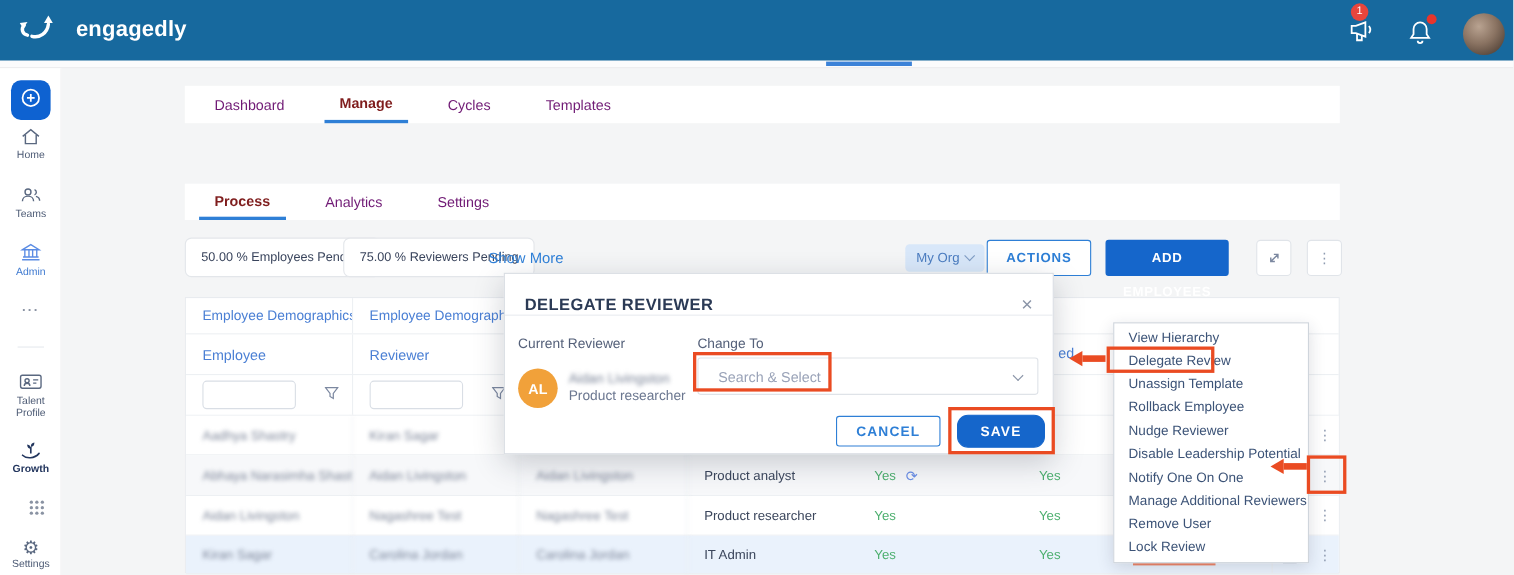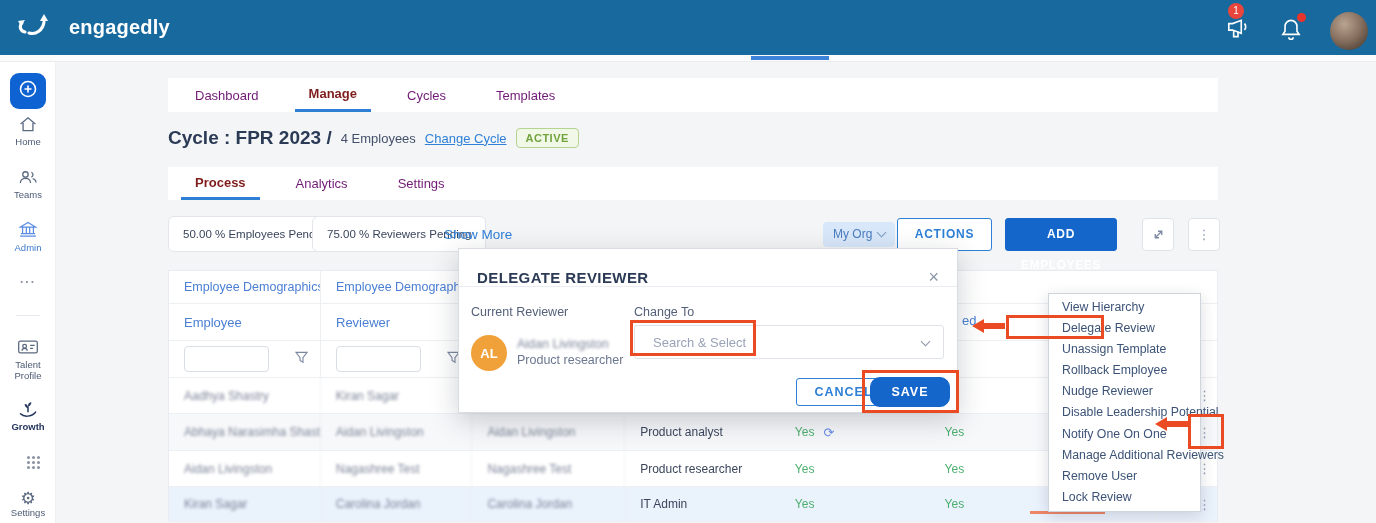--- a/index.html
+++ b/index.html
@@ -101,25 +101,25 @@
   .modal-close { margin-left:auto; color:#8b95a8; font-size:18px; line-height:18px; cursor:pointer; }
   .m-label { position:absolute; font-size:12.5px; color:#55617a; }
   .m-avatar { position:absolute; left:12px; top:86px; width:36px; height:36px; border-radius:50%; background:#f1a13a;
     color:#fff; font-size:13px; font-weight:bold; display:flex; align-items:center; justify-content:center; }
   .m-name { position:absolute; left:58px; top:88px; font-size:12.5px; }
   .m-role { position:absolute; left:58px; top:104px; font-size:12.5px; color:#6b7790; }
   .m-select { position:absolute; left:175px; top:76px; width:310px; height:34px; border:1px solid #dfe3e8;
     border-radius:3px; display:flex; align-items:center; cursor:pointer; }
   .m-placeholder { font-size:13px; color:#9aa3b8; padding-left:18px; }
   .m-select .chev { margin-left:auto; margin-right:14px; border-color:#8b95a8; }
-  .cancel-btn { left:760px; top:378px; width:95px; height:28px; font-size:12.5px; line-height:26px; letter-spacing:1px; z-index:31;margin-left:36px; }
+  .cancel-btn { left:760px; top:378px; width:95px; height:28px; font-size:12.5px; line-height:26px; letter-spacing:1px; z-index:31; }
   .save-btn { left:870px; top:377px; width:80px; height:30px; font-size:12.5px; line-height:28px; letter-spacing:1px; z-index:31;border-radius:10px; }
 
   
-  .ctx-menu { position:absolute; left:1048px; top:293px; width:153px; background:#fff; border:1px solid #cfd5dc;
+  .ctx-menu { position:absolute; left:1012px; top:293px; width:178px; background:#fff; border:1px solid #cfd5dc;
     box-shadow:0 4px 14px rgba(30,40,60,.16); z-index:20; padding:3px 0; }
   .ctx-item { height:21.1px; line-height:21.1px; padding-left:13px; font-size:12.3px; color:#3c5377; cursor:pointer;
     white-space:nowrap; }
 
   
   .ann-rect { position:absolute; border:3px solid #ea4b22; z-index:40; pointer-events:none; }
   .ann-select { left:630px; top:320px; width:126px; height:36px; }
   .ann-save { left:862px; top:370px; width:97px; height:43px; }
   .ann-menu { left:1006px; top:315px; width:98px; height:24px; }
   .ann-kebab { left:1188px; top:414px; width:36px; height:35px; }
@@ -241,26 +241,20 @@
     </div>
   </div>
 
   <div class="tabbar tabbar1">
     <div class="tab first">Dashboard</div>
     <div class="tab gap active">Manage</div>
     <div class="tab gap">Cycles</div>
     <div class="tab gap">Templates</div>
   </div>
 
-  <div class="cycle-row">
-    <span class="cycle-title">Cycle : FPR 2023 /</span>
-    <span class="cycle-emp">4 Employees</span>
-    <span class="cycle-link">Change Cycle</span>
-    <span class="badge-active">ACTIVE</span>
-  </div>
 
   <div class="tabbar tabbar2">
     <div class="tab first active">Process</div>
     <div class="tab gap">Analytics</div>
     <div class="tab gap">Settings</div>
   </div>
 
   <div class="chip" style="left:168px;">50.00 % Employees Pending</div>
   <div class="chip" style="left:312px;">75.00 % Reviewers Pending</div>
   <div class="show-more">Show More</div>

